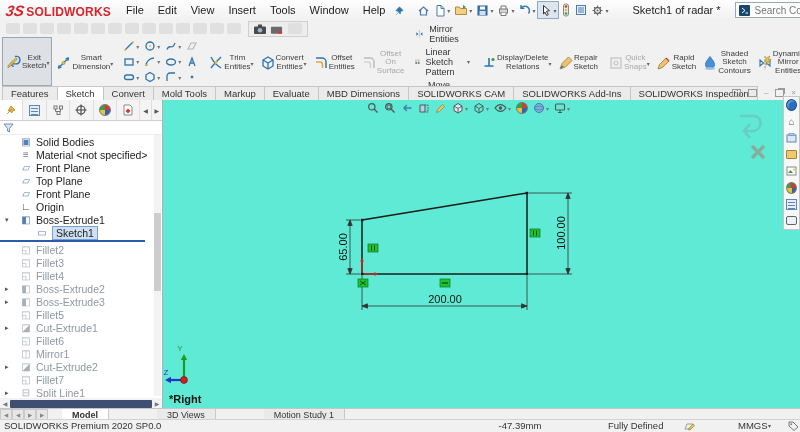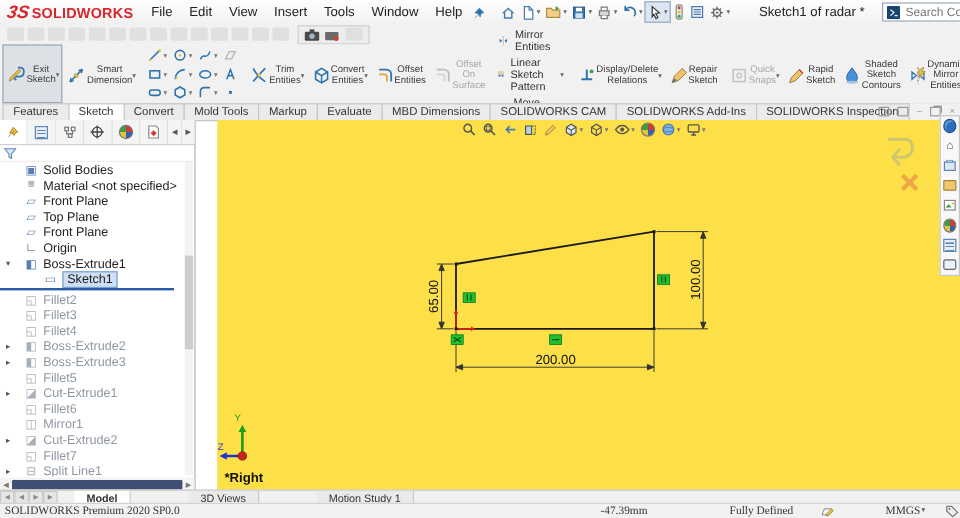--- a/index.html
+++ b/index.html
@@ -66,21 +66,21 @@
   .ticon{width:12px;text-align:center;font-size:10px;color:#567fb3;flex:none;}
   .gray .ticon{color:#a9b0ba;}
   .sellab{background:#cfe0f5;border:1px solid #79a1d0;padding:0 3px;}
   .rollback{height:2px;background:#2a5caa;margin:1px 8px 1px 0;}
   .vscroll{position:absolute;right:1px;top:35px;bottom:13px;width:7px;background:#f3f3f3;}
   .vthumb{position:absolute;top:78px;height:78px;left:0;width:7px;background:#cdcdcd;}
   .hscroll{position:absolute;left:0;right:0;bottom:0;height:11px;background:#f3f3f3;display:flex;align-items:center;gap:1px;padding:0 1px;}
   .hscroll .ar{font-size:6px;color:#777;width:8px;text-align:center;}
   .hthumb{flex:1;height:8px;background:#3e4f73;border-radius:1px;}
   
-  .gfx{position:absolute;left:163px;top:100px;right:0;bottom:23px;background:#fde047;overflow:hidden;margin-left:18px;}
+  .gfx{position:absolute;left:163px;top:100px;right:0;bottom:23px;background:#5eead4;overflow:hidden;}
   .hud{position:absolute;left:203px;top:2px;display:flex;align-items:center;gap:3px;}
   .hic{display:flex;align-items:center;padding:0 1px;}
   .hic .car{font-size:6px;color:#777;margin-left:1px;}
   .viewlabel{position:absolute;left:6px;bottom:4px;font-weight:bold;font-size:11px;color:#111;}
   .confcorner{position:absolute;right:28px;top:12px;opacity:.35;}
   
   .taskpane{position:absolute;right:0;top:96px;width:15px;height:132px;background:#f8f8f8;border:1px solid #c6c6c6;
             display:flex;flex-direction:column;align-items:center;justify-content:space-around;}
   .tpico{width:11px;height:11px;display:flex;align-items:center;justify-content:center;font-size:10px;color:#555;}
   .ball{width:10px;height:10px;border-radius:50%;background:conic-gradient(#d23b2e 0 25%,#2d64b5 0 50%,#e8c23a 0 75%,#3c9e43 0);border:1px solid #777;}
@@ -88,21 +88,21 @@
   .foldr{width:10px;height:7px;background:#eec96f;border:1px solid #ab8433;border-radius:1px;}
   .listic{width:9px;height:9px;background:#e9eef5;border:1px solid #5b86b8;
           background-image:repeating-linear-gradient(#5b86b8 0 1px,transparent 1px 3px);background-size:7px 100%;background-position:1px 2px;background-repeat:no-repeat;}
   .bubble{width:10px;height:7px;border:1px solid #666;border-radius:2px;background:#eaf1f8;}
   
   .dtabs{position:absolute;left:0;right:0;bottom:12px;height:11px;background:#f1f1f1;border-top:1px solid #c6c6c6;
          display:flex;align-items:stretch;font-size:9px;}
   .nb{width:10px;display:flex;align-items:center;justify-content:center;border:1px solid #c9c9c9;background:#e6e6e6;color:#888;font-size:5.5px;}
   .dtab{padding:0 10px;display:flex;align-items:center;border-right:1px solid #c9c9c9;background:#eaeaea;color:#333;margin-left:48px;}
   .dtab.active{background:#fff;font-weight:bold;}
-  .statusbar{position:absolute;left:0;right:0;bottom:0;height:12px;background:#f1f1f1;border-top:1px solid #d2d2d2;font-size:9.5px;color:#333;font-family:Liberation Serif, serif;}
+  .statusbar{position:absolute;left:0;right:0;bottom:0;height:12px;background:#f1f1f1;border-top:1px solid #d2d2d2;font-size:9.5px;color:#333;}
   .statusbar>span{position:absolute;top:0;line-height:12px;white-space:nowrap;}
 </style>
 </head>
 <body>
 
 <div class="root">
 
   <div class="titlebar">
     <div class="logo">
       <span class="mark">3S</span>

